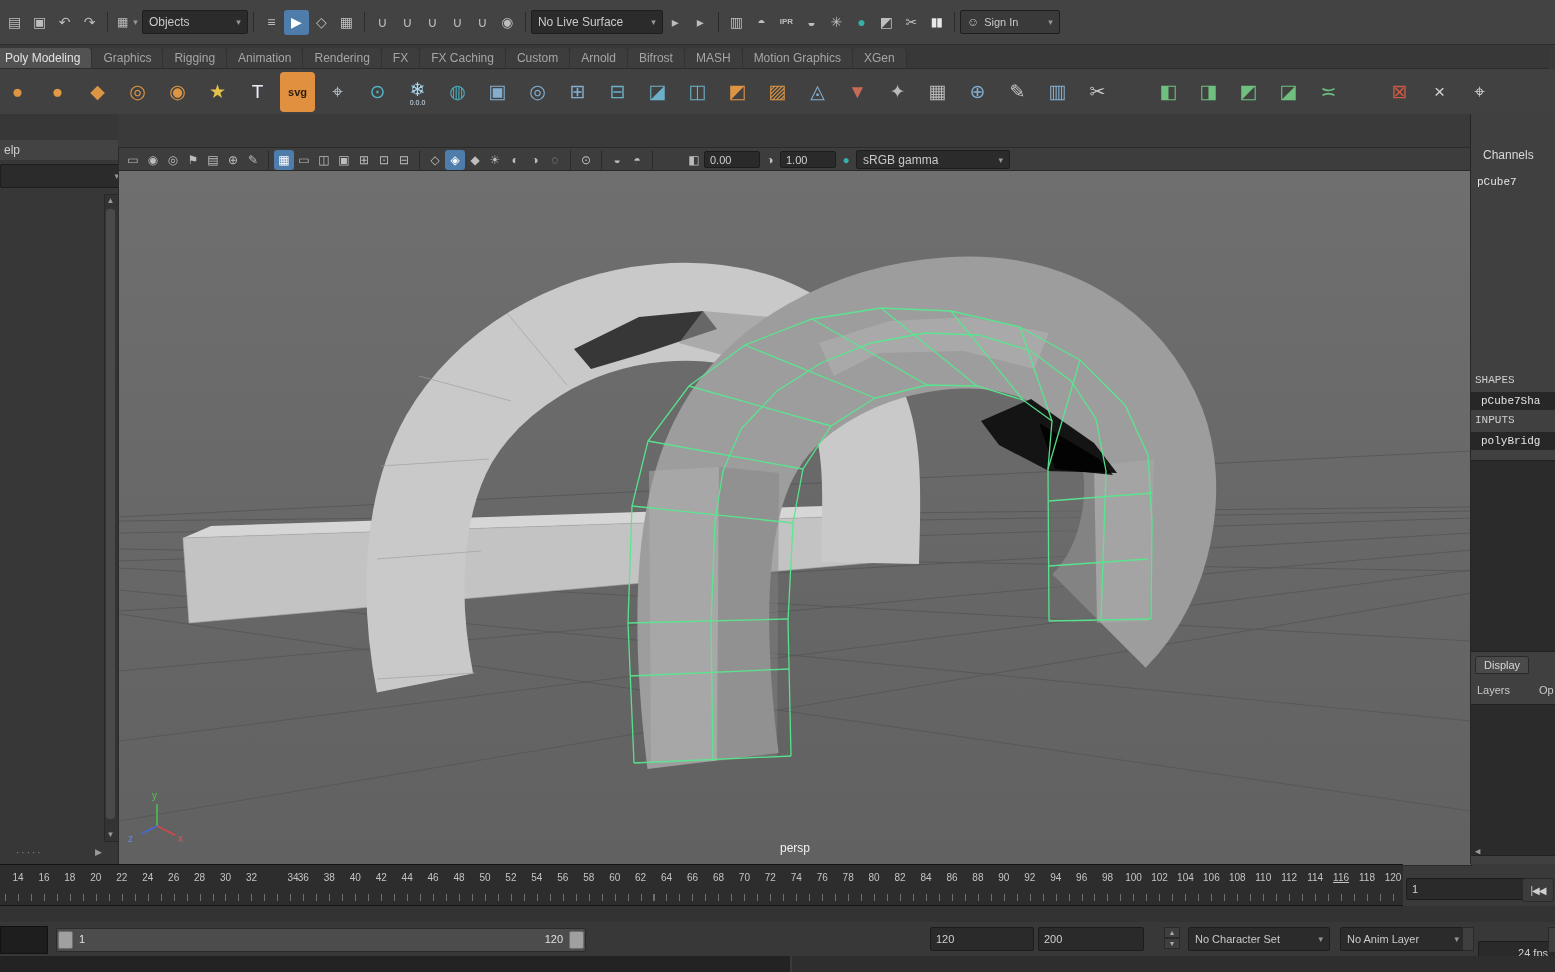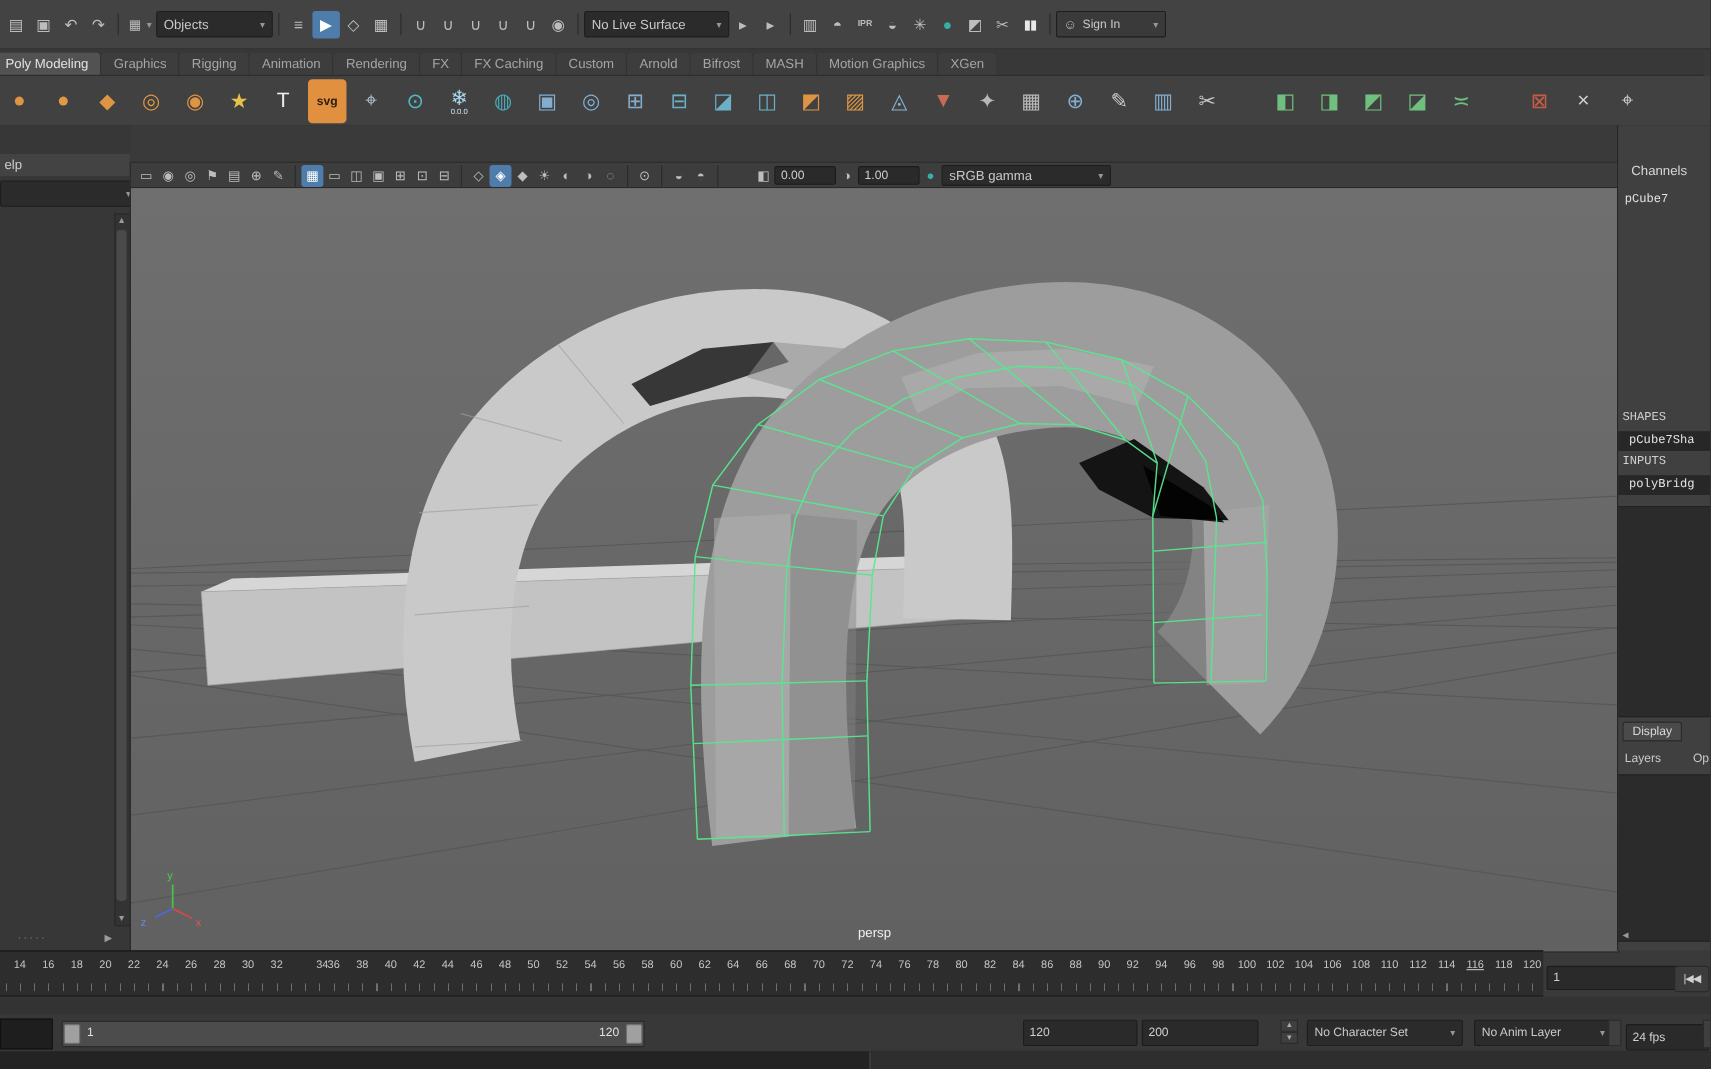--- a/index.html
+++ b/index.html
@@ -646,21 +646,21 @@
     </div>
     <div class="combo abs" style="left:1188px;top:5px;width:128px">
       <span style="font-size:11px">No Character Set</span>
         <span class="caret">▾</span>
     </div>
     <div class="combo abs" style="left:1340px;top:5px;width:112px">
       <span style="font-size:11px">No Anim Layer</span>
         <span class="caret">▾</span>
     </div>
     <div class="abs" style="left:1462px;top:5px;width:10px;height:22px;background:#3f3f3f;border:1px solid #2a2a2a"></div>
-    <div class="field abs" style="left:1478px;top:9px;width:64px;height:22px;justify-content:flex-start">
+    <div class="field abs" style="left:1478px;top:19px;width:64px;height:22px;justify-content:flex-end">
       <span>24 fps</span>
     </div>
     <div class="abs" style="left:1548px;top:5px;width:7px;height:24px;background:#3f3f3f;border:1px solid #2a2a2a"></div>
   </div>
 
   <div id="cmdline">
     <div id="cmd-input"></div>
     <div id="cmd-result"></div>
   </div>
 

